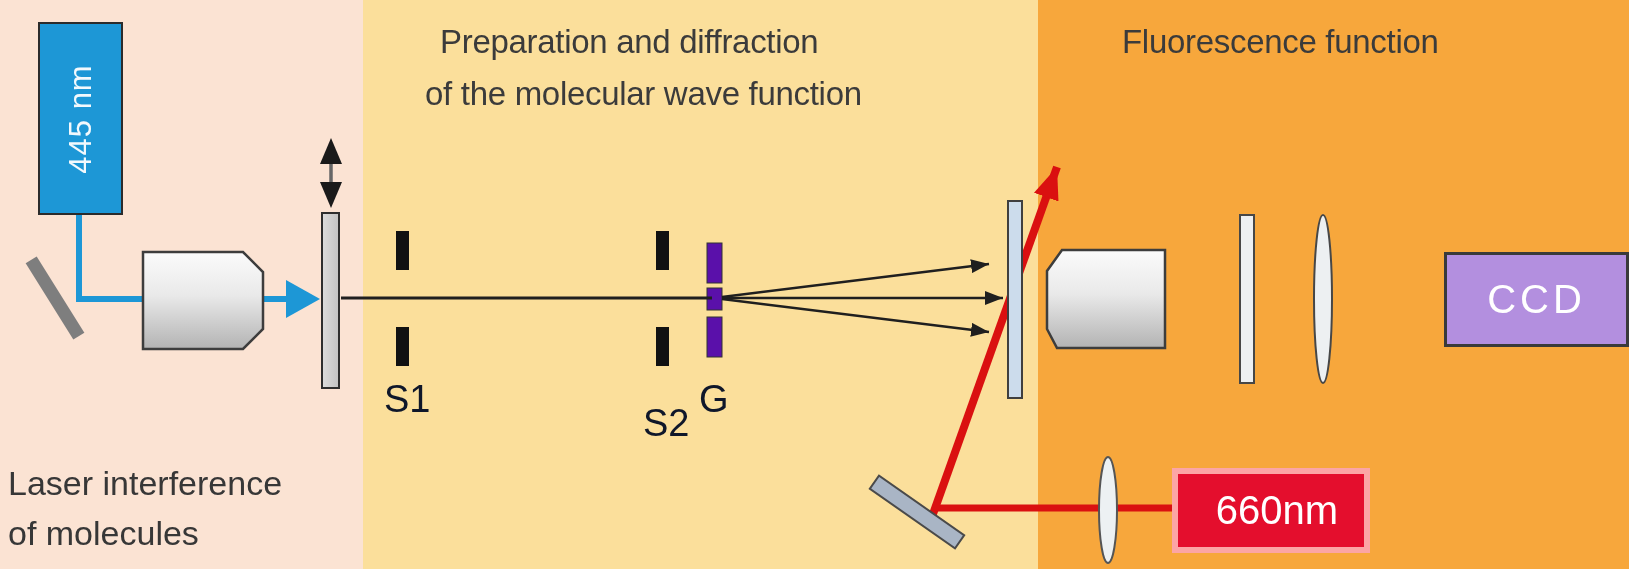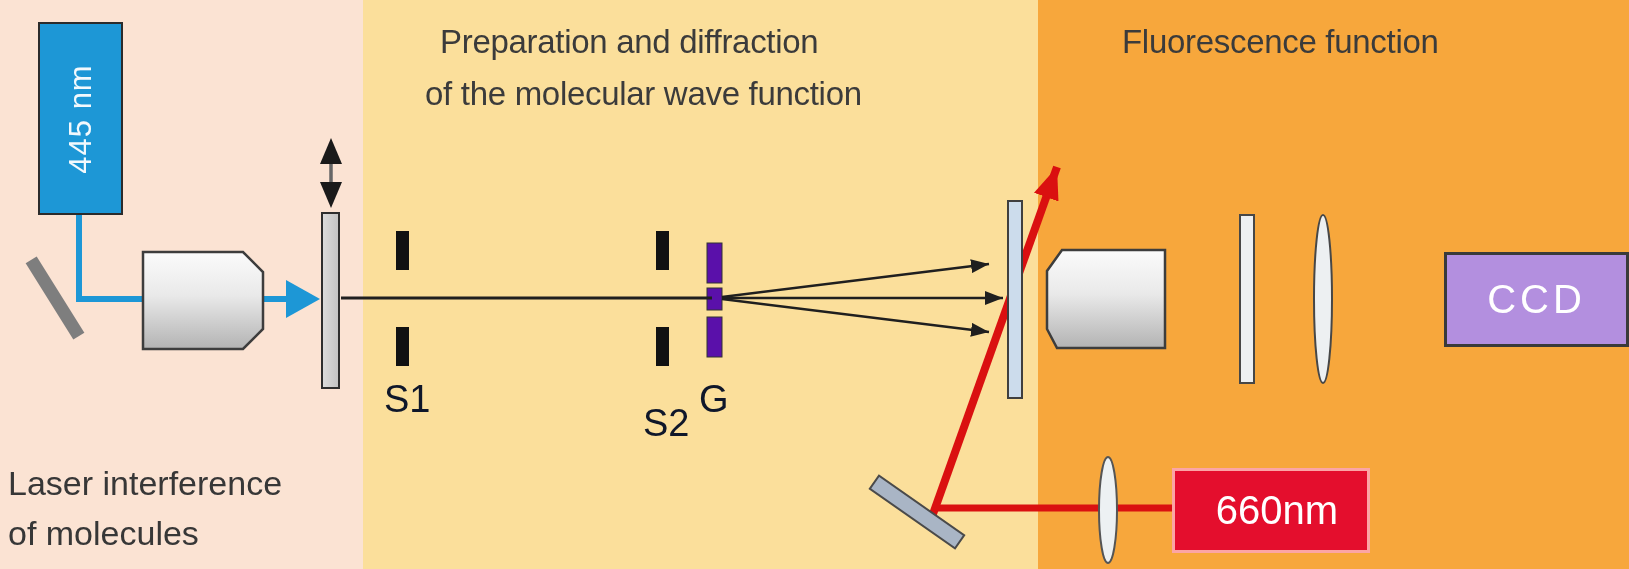--- a/index.html
+++ b/index.html
@@ -29,21 +29,21 @@
   .laser-445{
     left:38px;top:22px;width:85px;height:193px;
     background:var(--laser-blue,#1d97d6);border:2px solid #2b2b2b;
   }
   .laser-445 span{
     transform:rotate(-90deg);white-space:nowrap;font-size:31px;letter-spacing:1px;
     color:#f2f9fd;
   }
   .laser-660{
     left:1172px;top:468px;width:198px;height:85px;
-    background:var(--laser-red,#e40e2d);border:3px solid #fca5a5;
+    background:var(--laser-red,#e40e2d);border:6px solid #fca5a5;
     font-size:40px;
     padding-left:12px;
   }
   .ccd-box{
     left:1444px;top:252px;width:185px;height:95px;
     background:var(--ccd-purple,#b38fdf);border:3px solid #3a3a3a;
     font-size:40px;letter-spacing:4px;
   }
 </style>
 </head>

